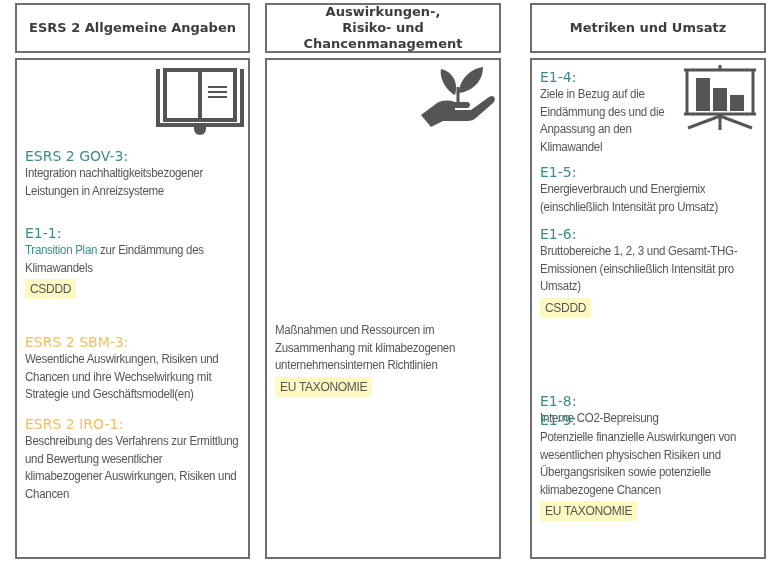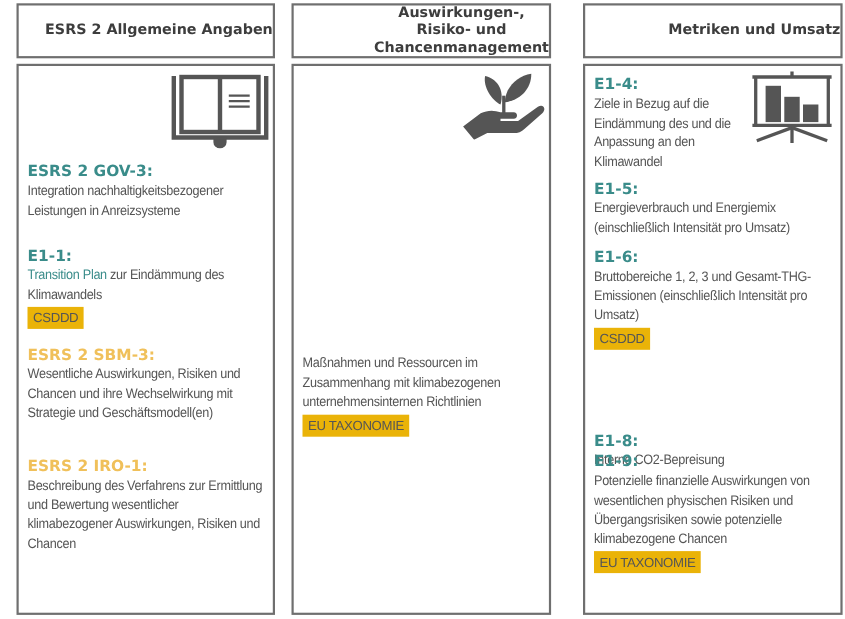--- a/index.html
+++ b/index.html
@@ -1,36 +1,36 @@
 <!DOCTYPE html>
 <html><head>
 <meta charset="utf-8">
 <style>
   html, body { margin:0; padding:0; background:#ffffff; }
   body { width:768px; height:563px; position:relative; overflow:hidden;
          font-family:"Liberation Sans", sans-serif; color:#4a4a4a; }
   .hdr { position:absolute; top:3px; height:46px; border:2px solid #6f6f6f;
-         box-sizing:content-box; display:flex; align-items:center; justify-content:flex-end;
+         box-sizing:content-box; display:flex; align-items:center; justify-content:center;
          text-align:center; font-family:"DejaVu Sans", sans-serif; font-weight:bold;
          font-size:13px; color:#3d3d3d; line-height:16px; background:#fff; }
   .box { position:absolute; top:58px; height:497px; border:2px solid #6f6f6f;
          box-sizing:content-box; background:#fff; }
   .c1 { left:3px; width:231px;margin-left:12px; }
   .c2 { left:265px; width:232px; }
   .c3 { left:530px; width:232px; }
   .icon { position:absolute; }
   .item { position:absolute; left:8px; right:8px; }
-  .code { font-family:"DejaVu Sans", sans-serif; font-weight:bold; font-size:14px;
+  .code { font-family:"DejaVu Sans", sans-serif; font-weight:normal; font-size:14px;
           line-height:17px; color:#3a8c8a; }
   .code.gold { color:#f0c05a; }
   .desc { font-family:"Liberation Sans", sans-serif; font-size:12.5px; line-height:17.5px;
           color:#555; letter-spacing:-0.3px; transform:scaleX(0.92); transform-origin:left top;
           width:108%; }
   .desc .hl { color:#3a8c8a; }
-  .tag { display:inline-block; background:#eab308; color:#555; font-size:12px;
+  .tag { display:inline-block; background:#fef9c3; color:#555; font-size:12px;
          padding:3px 5px; margin-top:2px; letter-spacing:-0.3px; }
 </style>
 </head>
 <body>
 
 <div class="hdr c1">
   <span>ESRS 2 Allgemeine Angaben</span>
 </div>
 <div class="box c1">
   <svg class="icon" style="left:137px;top:7px" width="92" height="68" viewBox="0 0 92 68">
@@ -51,21 +51,21 @@
     <div class="code">ESRS 2 GOV-3:</div>
     <div class="desc">Integration nachhaltigkeitsbezogener Leistungen in Anreizsysteme</div>
   </div>
 
   <div class="item" style="top:165px">
     <div class="code">E1-1:</div>
     <div class="desc"><span class="hl">Transition Plan</span><span> zur Eindämmung des Klimawandels</span></div>
     <span class="tag">CSDDD</span>
   </div>
 
-  <div class="item" style="top:255px">
+  <div class="item" style="top:274px">
     <div class="code gold">ESRS 2 SBM-3:</div>
     <div class="desc">Wesentliche Auswirkungen, Risiken und Chancen und ihre Wechselwirkung mit Strategie und Geschäftsmodell(en)</div>
   </div>
 
   <div class="item" style="top:356px">
     <div class="code gold">ESRS 2 IRO-1:</div>
     <div class="desc">Beschreibung des Verfahrens zur Ermittlung und Bewertung wesentlicher klimabezogener Auswirkungen, Risiken und Chancen</div>
   </div>
 </div>
 

